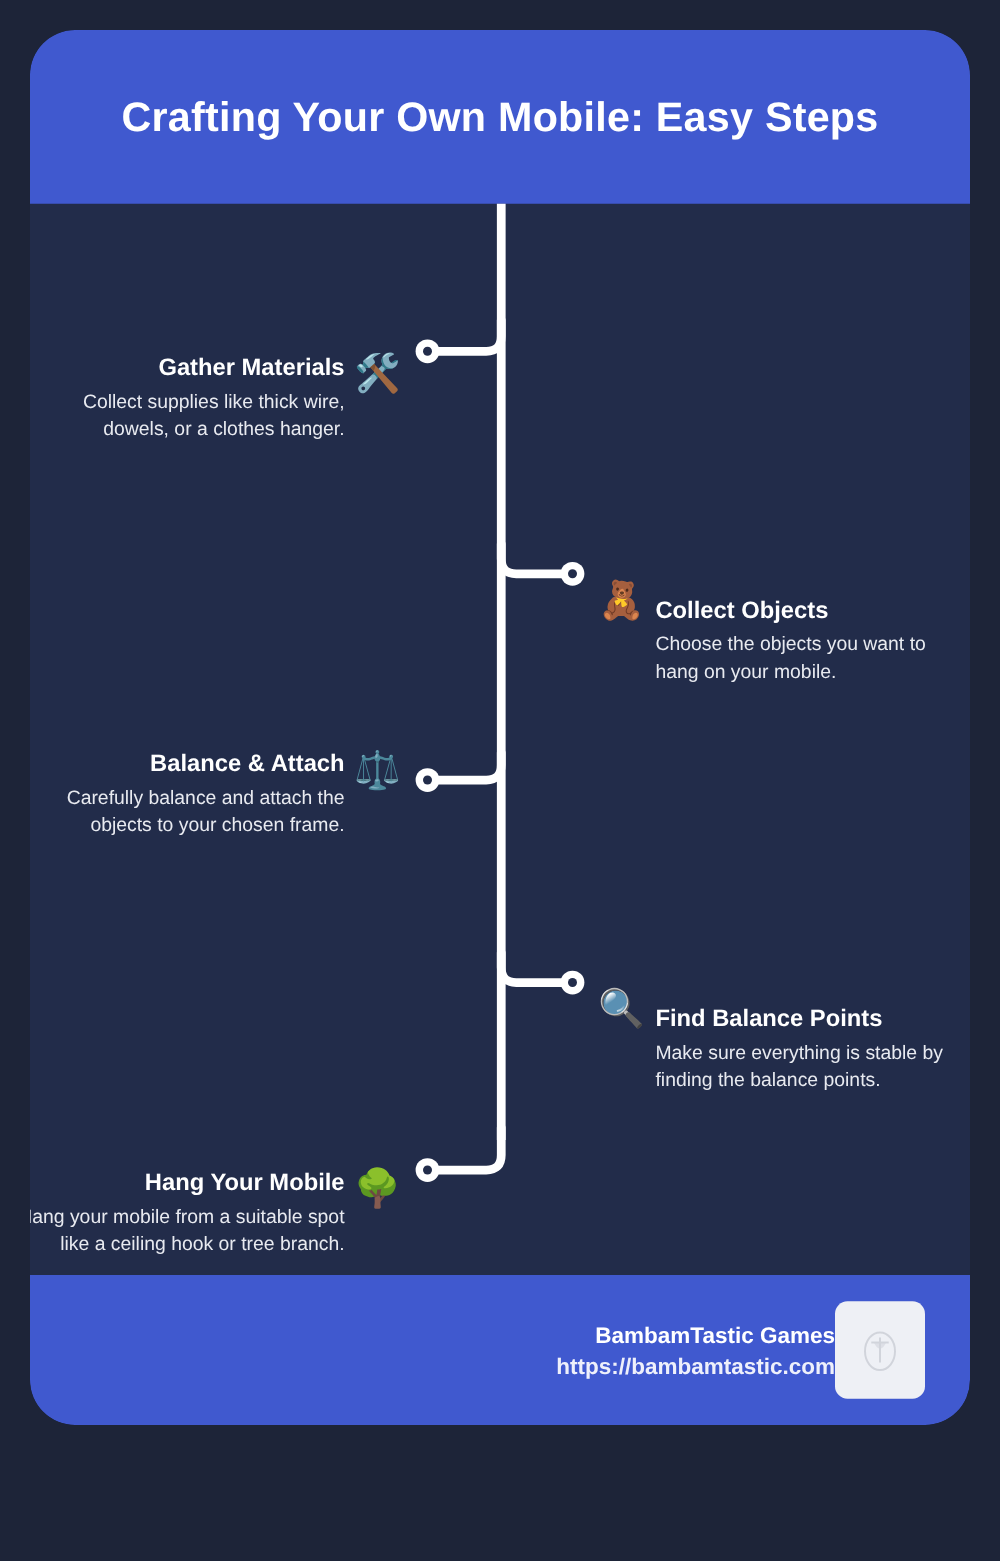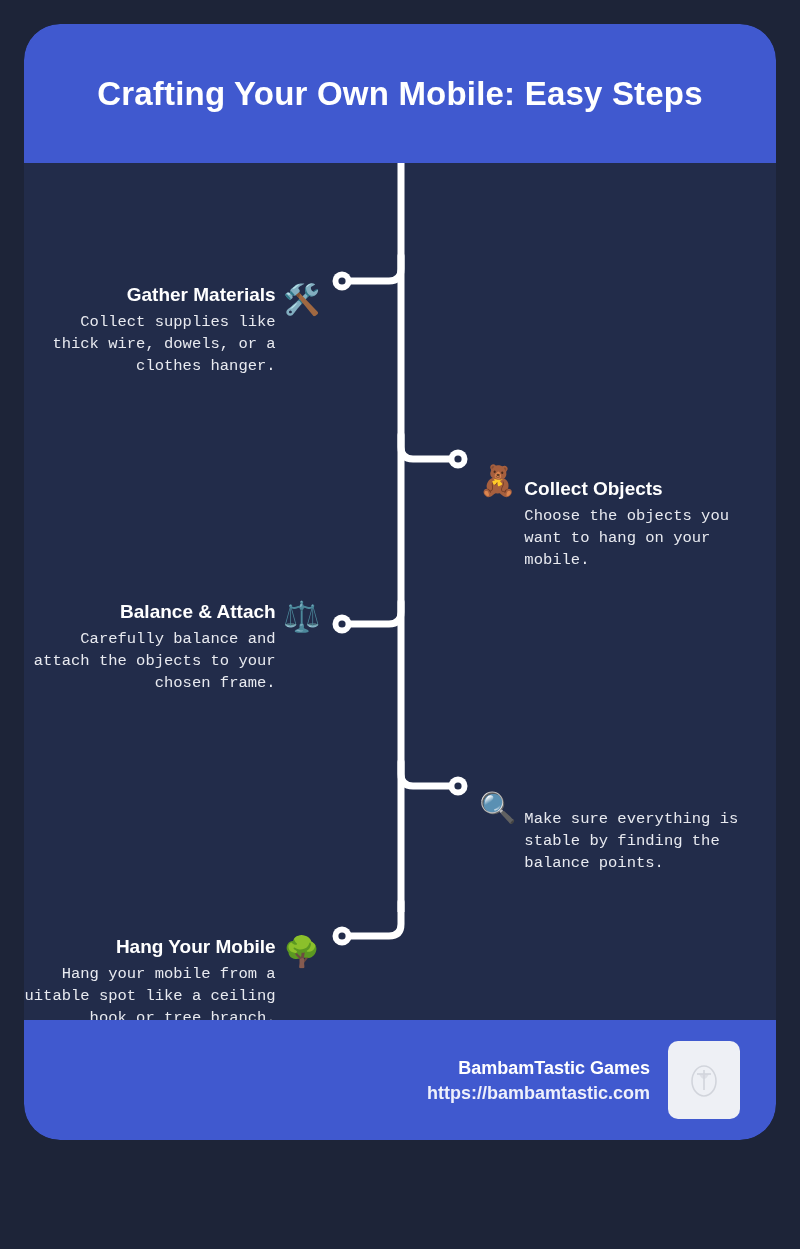--- a/index.html
+++ b/index.html
@@ -93,21 +93,20 @@
     font-size: 19px;
     font-weight: bold;
     line-height: 24px;
     white-space: nowrap;
   }
   .step-desc {
     color: #e8eaf0;
     font-size: 15.5px;
     line-height: 22px;
     margin-top: 4px;
-    font-family: Liberation Mono, monospace;
   }
   .step-emoji {
     font-size: 30px;
     line-height: 34px;
     flex: 0 0 auto;
   }
   .step.left .step-emoji { order: 2; margin-left: 2px; }
   .step.right .step-emoji { order: 0; margin-right: 2px; }
 
   
@@ -128,21 +127,20 @@
     border-bottom-left-radius: 36px;
     border-bottom-right-radius: 36px;
     display: flex;
     align-items: center;
     justify-content: flex-end;
     padding-right: 36px;
     box-sizing: border-box;
   }
   .footer-text {
     text-align: right;
-    margin-right: 18px;
   }
   .footer-brand {
     color: #ffffff;
     font-size: 18px;
     font-weight: bold;
     line-height: 24px;
   }
   .footer-url {
     color: #eef0fb;
     font-size: 18px;
@@ -220,20 +218,21 @@
       <div class="step-text">
         <div class="step-title">Balance &amp; Attach</div>
         <div class="step-desc" style="width: 245px;">Carefully balance and attach the objects to your chosen frame.</div>
       </div>
       <div class="step-emoji">⚖️</div>
     </div>
 
     <div class="step right s4">
       <div class="step-emoji">🔍</div>
       <div class="step-text">
+        <div class="step-title">Find Balance Points</div>
         <div class="step-desc" style="width: 250px;">Make sure everything is stable by finding the balance points.</div>
       </div>
     </div>
 
     <div class="step left s5">
       <div class="step-text">
         <div class="step-title">Hang Your Mobile</div>
         <div class="step-desc" style="width: 265px;">Hang your mobile from a suitable spot like a ceiling hook or tree branch.</div>
       </div>
       <div class="step-emoji">🌳</div>

